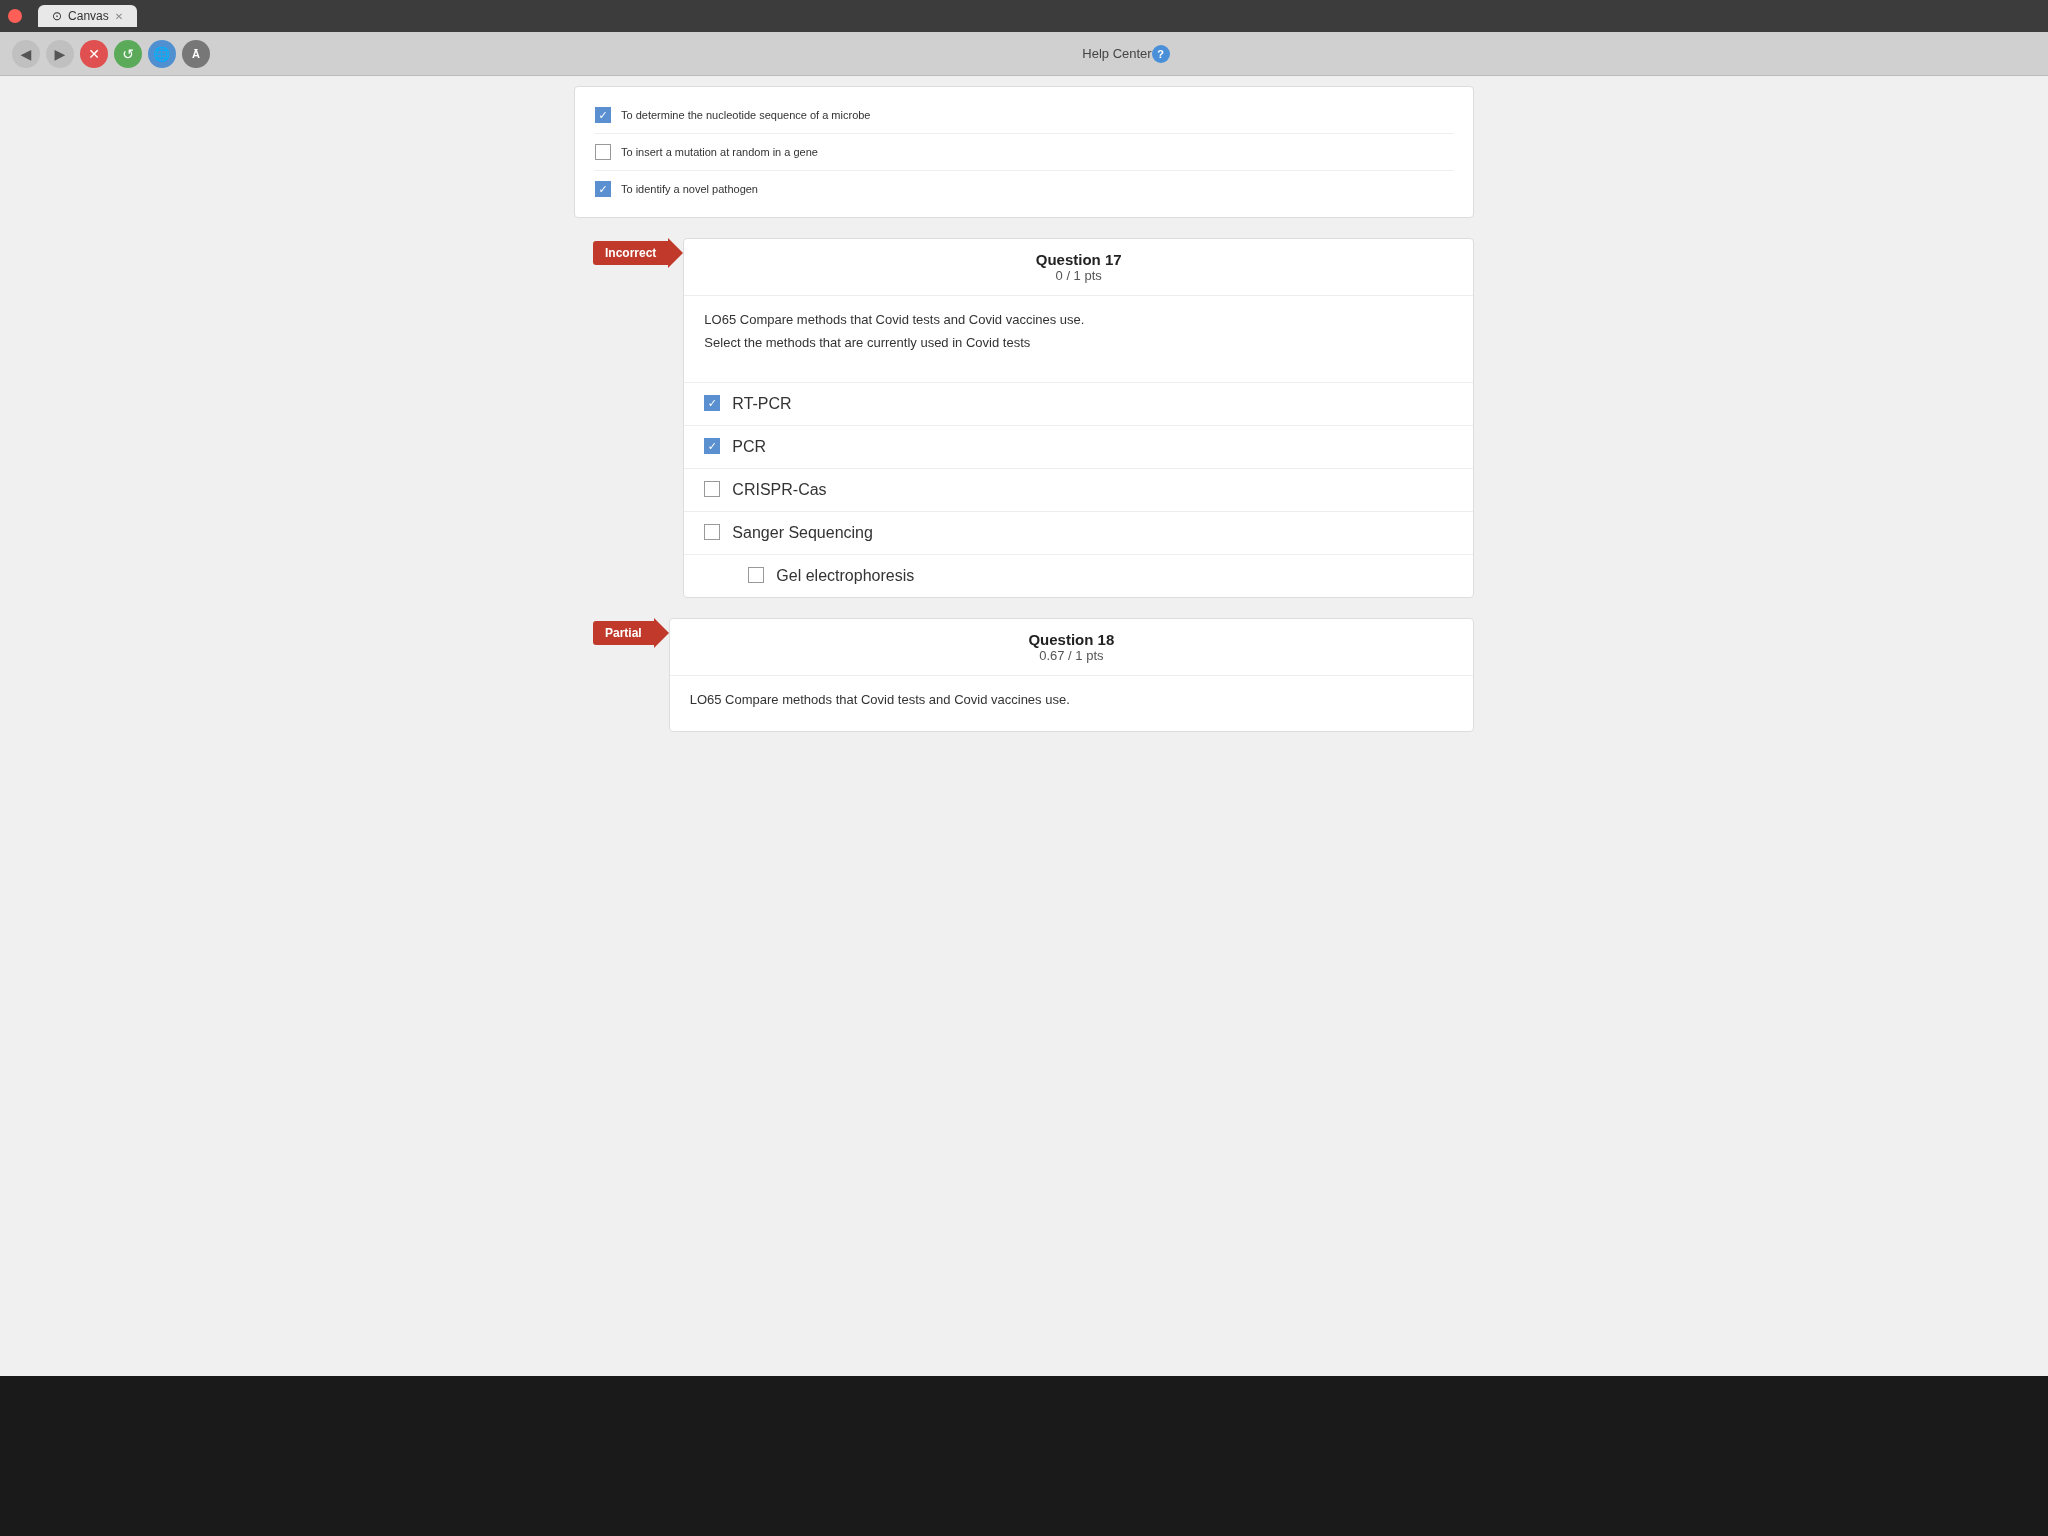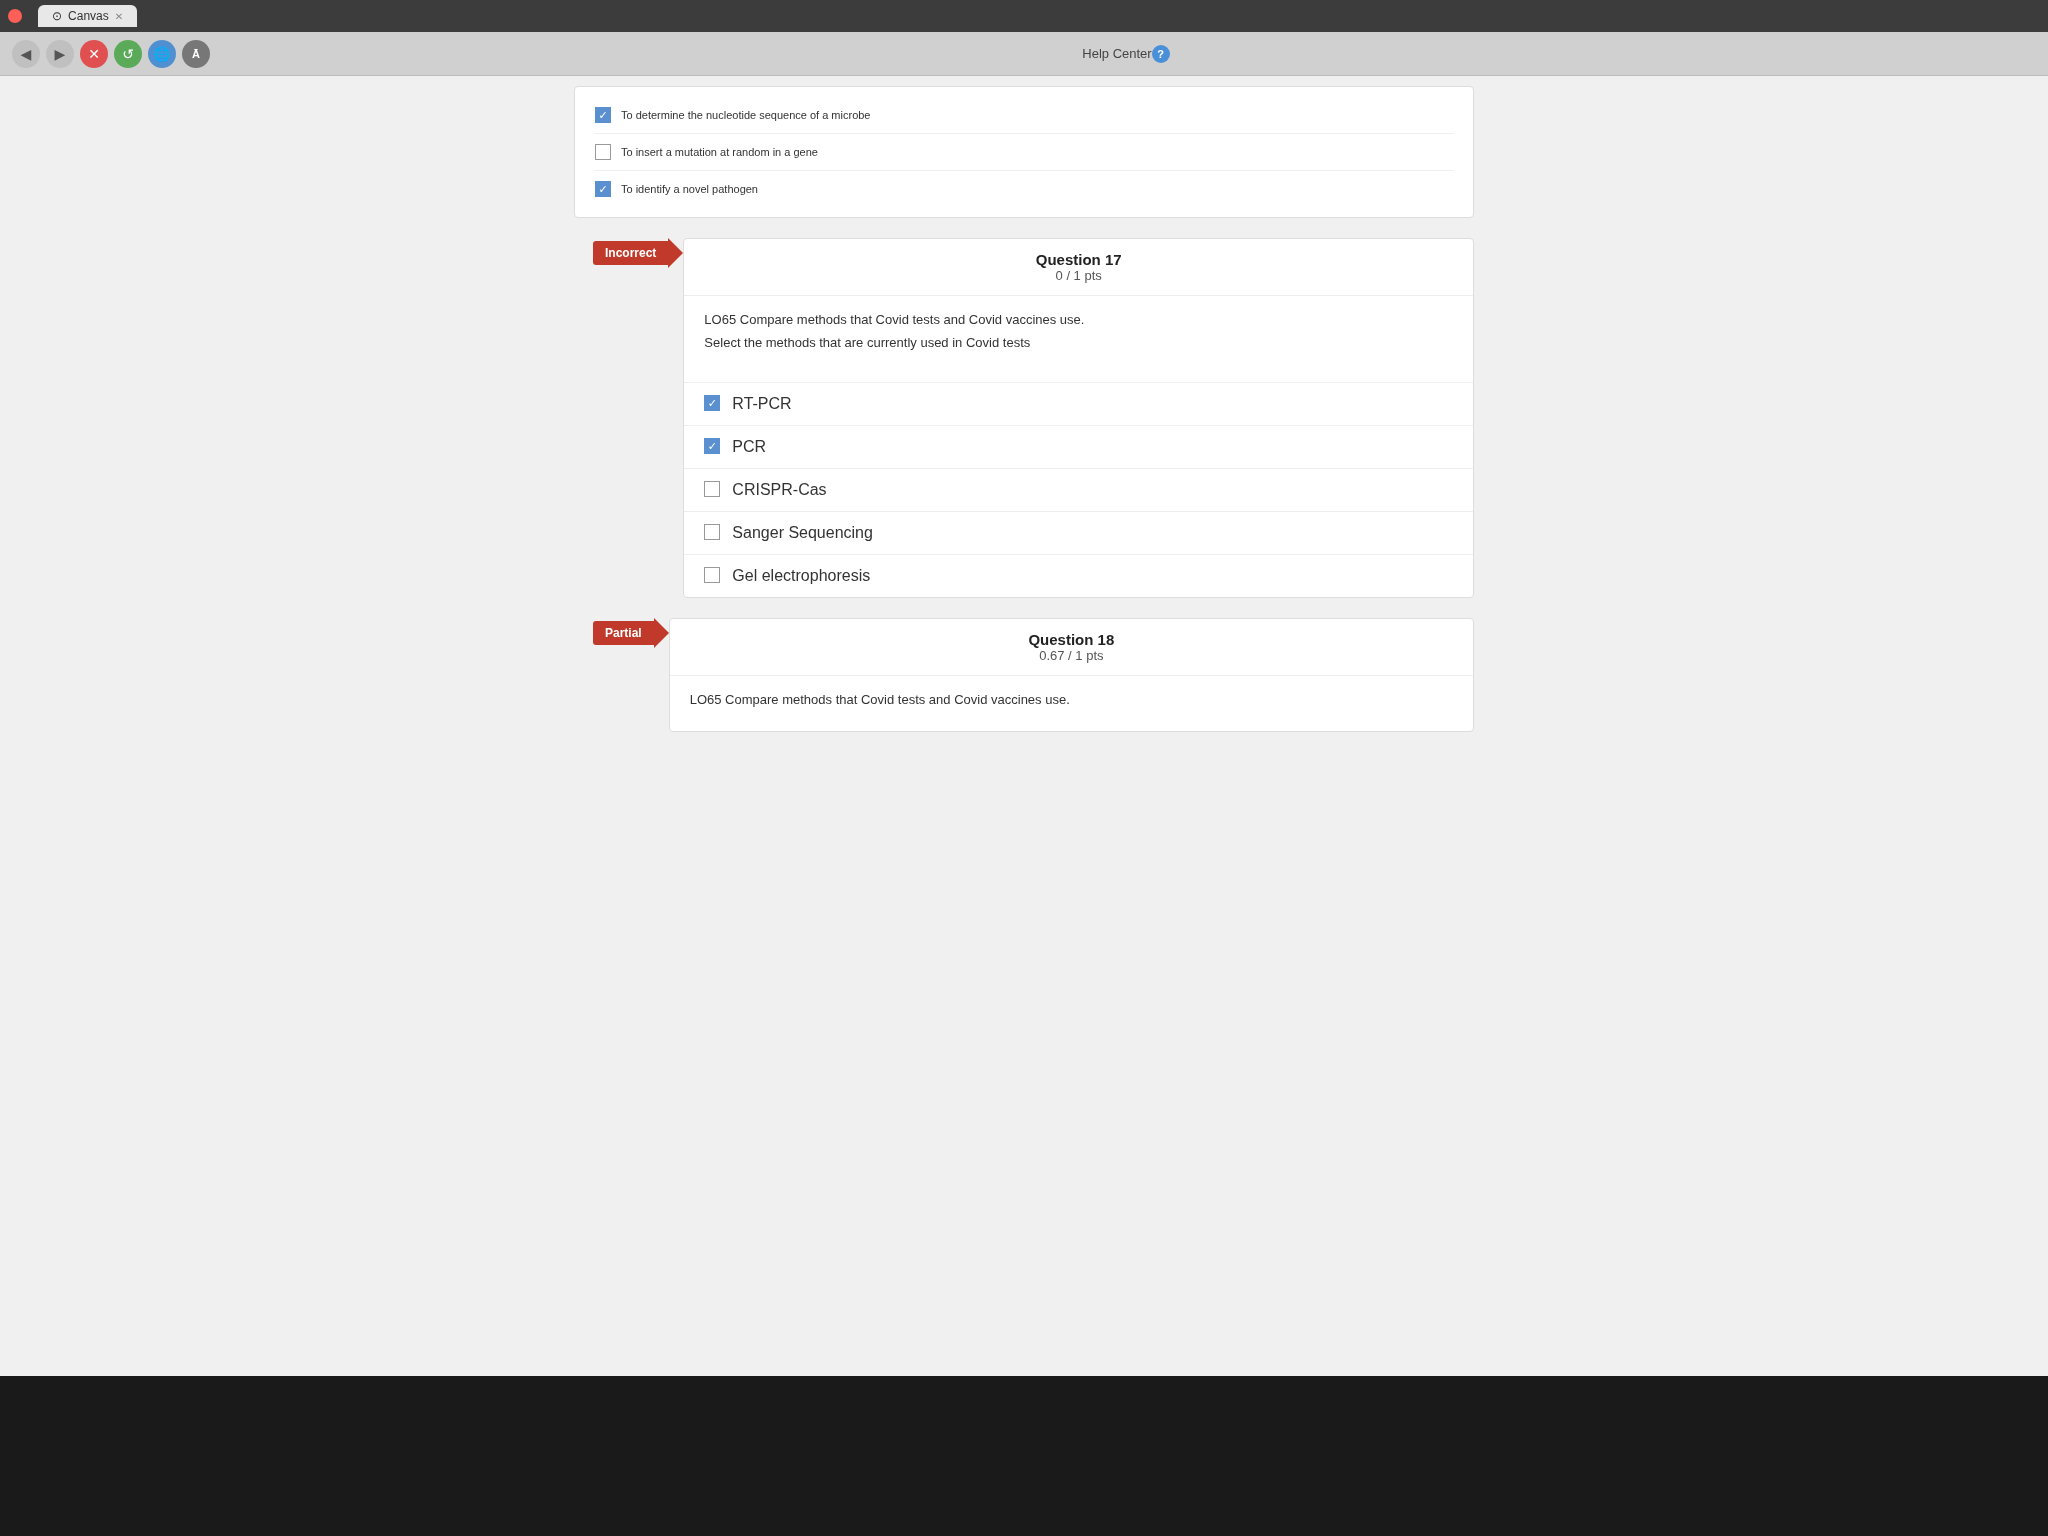--- a/index.html
+++ b/index.html
@@ -243,21 +243,21 @@
 
     .answer-option {
       display: flex;
       align-items: flex-start;
       gap: 12px;
       padding: 12px 20px;
       border-bottom: 1px solid #eee;
       font-size: 16px;
       color: #333;
     }
-    .answer-option:last-child { border-bottom: none; }
+    .answer-option:last-child { border-bottom: none; margin-left: 44px; }
 
     .keyboard-area {
       background: #1a1a1a;
       height: 160px;
       flex-shrink: 0;
     }
   </style>
 </head>
 <body>
 

